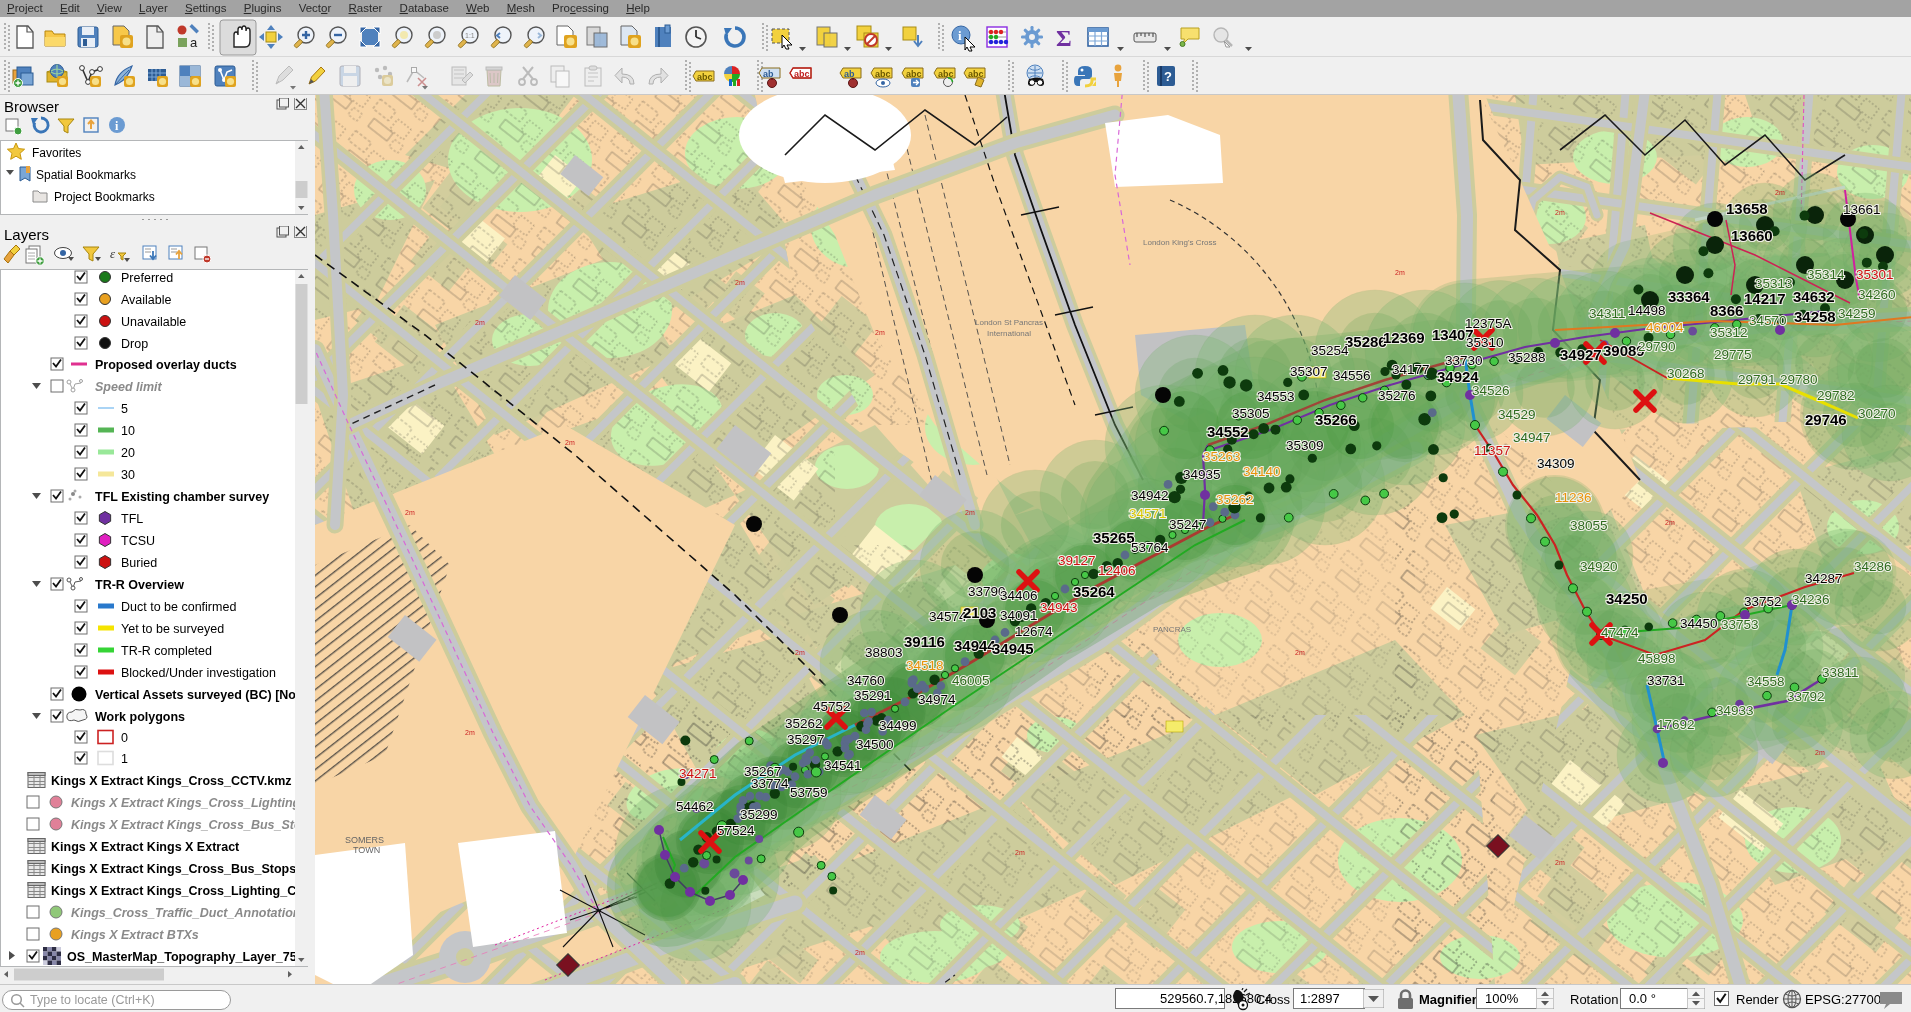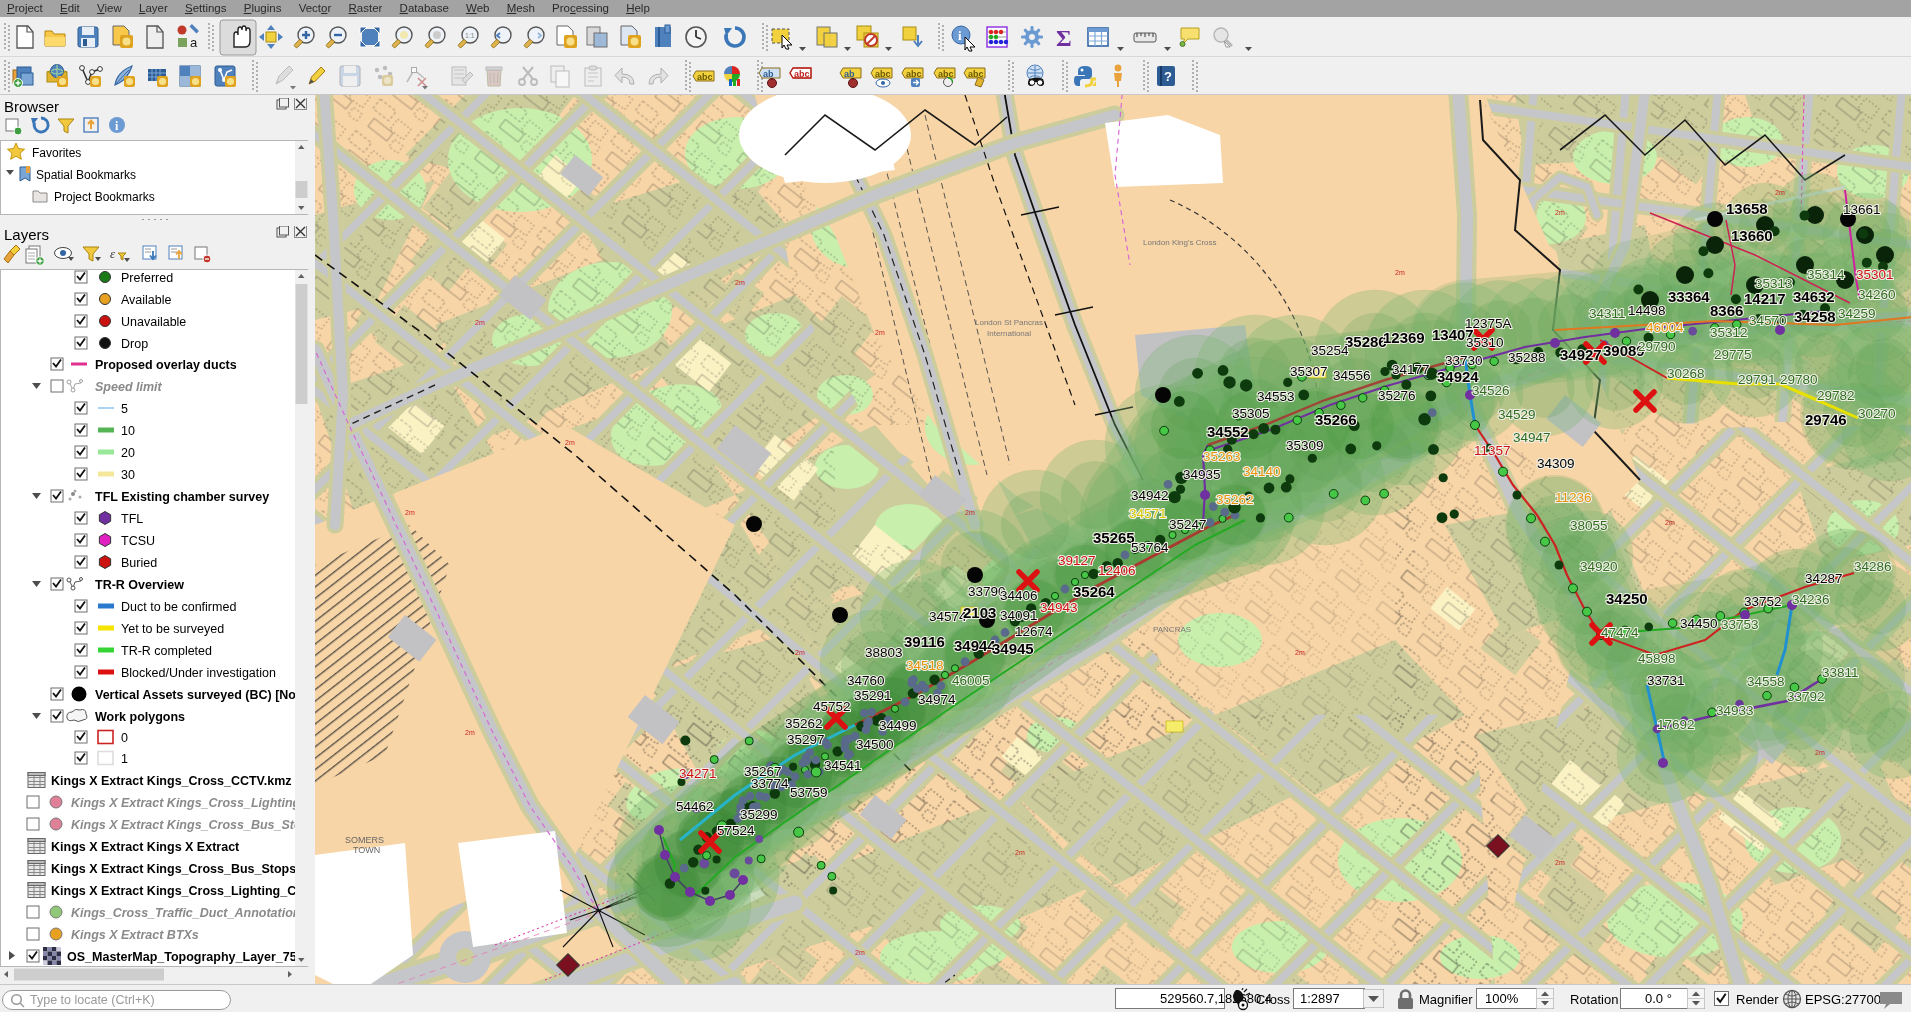--- a/index.html
+++ b/index.html
@@ -2087,30 +2087,30 @@
 <div class="abs" style="left:1256px;top:7px;font-size:13px;">Cross</div>
 <div class="sbox" style="left:1293px;top:3px;width:72px;height:21px;padding:2px 16px 0 6px;">1:2897</div>
 <svg class="abs" style="left:1363px;top:4px" width="21" height="19">
       <rect x="0" y="0" width="21" height="19" fill="#f0f0f0" stroke="#9a9a9a"></rect>
       <path d="M5 7 L16 7 L10.5 13 Z" fill="#555"></path>
     </svg>
 <svg class="abs" style="left:1396px;top:4px" width="20" height="21">
       <rect x="2" y="9" width="15" height="11" rx="1.5" fill="#6e6e6e"></rect>
       <path d="M5 9 L5 6 A4.5 4.5 0 0 1 14 6 L14 9" fill="none" stroke="#6e6e6e" stroke-width="2.6"></path>
     </svg>
-<div class="abs" style="left:1419px;top:7px;font-size:13px;">Magnifier</div>
+<div class="abs" style="left:1419px;top:7px;font-size:13px;font-weight:bold;">Magnifier</div>
 <div class="sbox" style="left:1476px;top:3px;width:78px;height:21px;padding:2px 0 0 8px;">100%</div>
 <svg class="abs" style="left:1536px;top:3px" width="18" height="21">
       <rect width="18" height="21" fill="#f5f5f5" stroke="#9a9a9a"></rect>
       <path d="M5 8 L13 8 L9 3.5 Z" fill="#555"></path>
       <path d="M5 13 L13 13 L9 17.5 Z" fill="#555"></path>
       <line x1="0" y1="10.5" x2="18" y2="10.5" stroke="#c8c8c8"></line>
     </svg>
 <div class="abs" style="left:1570px;top:7px;">Rotation</div>
-<div class="sbox" style="left:1620px;top:3px;width:84px;height:21px;padding:2px 0 0 24px;">0.0 °</div>
+<div class="sbox" style="left:1620px;top:3px;width:84px;height:21px;padding:2px 0 0 8px;">0.0 °</div>
 <svg class="abs" style="left:1687px;top:3px" width="18" height="21">
       <rect width="18" height="21" fill="#f5f5f5" stroke="#9a9a9a"></rect>
       <path d="M5 8 L13 8 L9 3.5 Z" fill="#555"></path>
       <path d="M5 13 L13 13 L9 17.5 Z" fill="#555"></path>
       <line x1="0" y1="10.5" x2="18" y2="10.5" stroke="#c8c8c8"></line>
     </svg>
 <svg class="abs" style="left:1714px;top:6px" width="17" height="17">
       <rect x="0.5" y="0.5" width="14" height="14" fill="#fff" stroke="#6e6e6e"></rect>
       <path d="M3 7 l3.2 3.8 l5.5 -8" stroke="#111" stroke-width="2" fill="none"></path>
     </svg>

